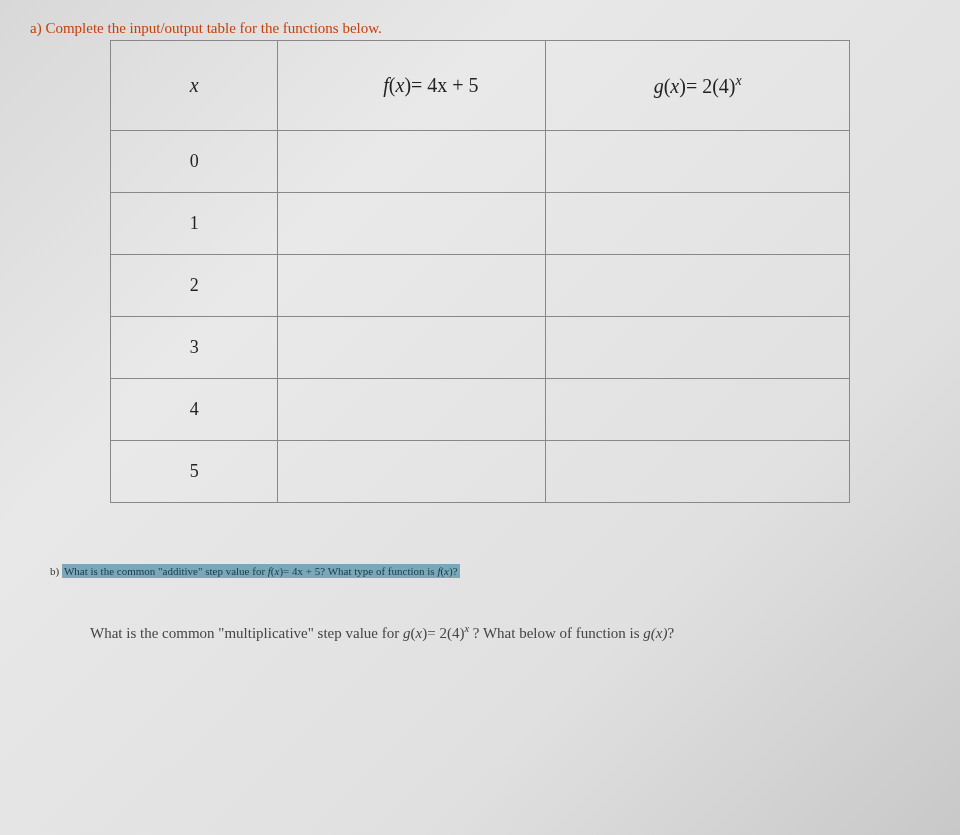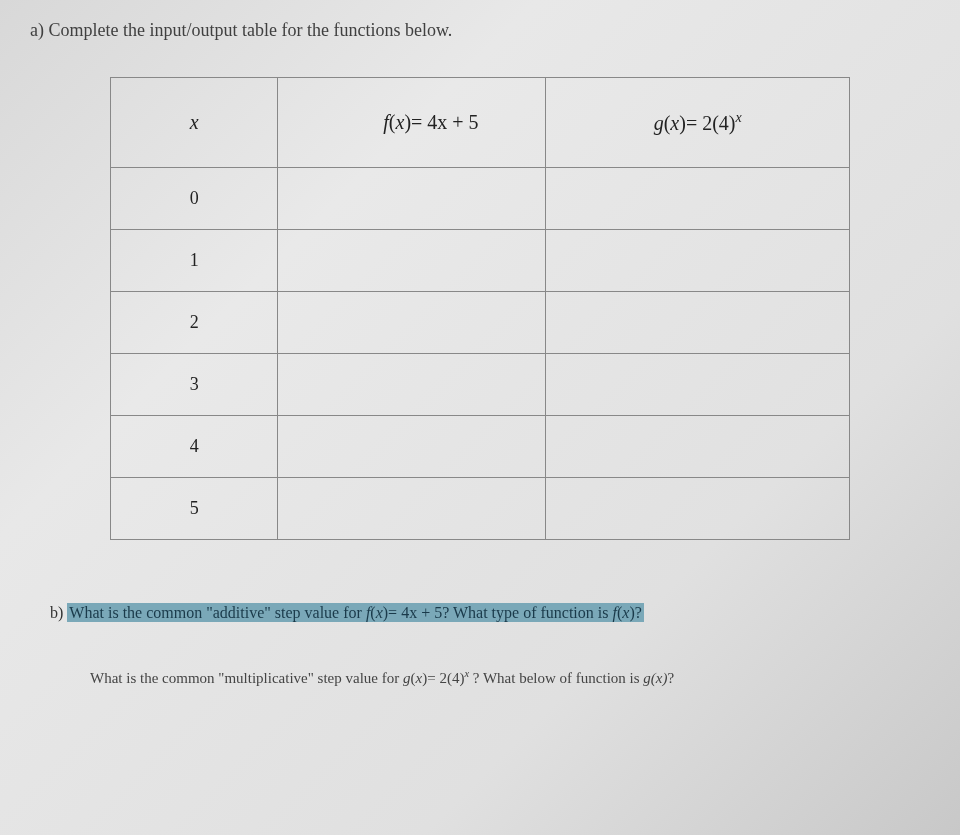--- a/index.html
+++ b/index.html
@@ -10,23 +10,23 @@
     body {
       width: 960px;
       height: 835px;
       background: linear-gradient(135deg, #d8d8d8 0%, #e8e8e8 30%, #e0e0e0 70%, #c8c8c8 100%);
       font-family: Georgia, 'Times New Roman', serif;
       color: #2a2a2a;
       padding: 20px 30px;
       overflow: hidden;
     }
     .prompt {
-      font-size: 18px;
-      color: #404040;
-      margin-bottom: 36px;
+      font-size: 15px;
+      color: #c2410c;
+      margin-bottom: 3px;
       margin-left: 0;
     }
     .table-wrap {
       display: flex;
       justify-content: center;
       margin-bottom: 60px;
     }
     table {
       border-collapse: collapse;
       width: 740px;
@@ -64,21 +64,21 @@
     }
     .fn {
       font-style: italic;
     }
     .sup {
       vertical-align: super;
       font-size: 0.7em;
       font-style: italic;
     }
     .question-b {
-      font-size: 16px;
+      font-size: 11px;
       color: #333;
       margin: 4px 20px 40px 20px;
       line-height: 1.6;
     }
     .highlight {
       background-color: #7aa8b8;
       color: #1a3a4a;
       padding: 1px 2px;
     }
     .question-c {

